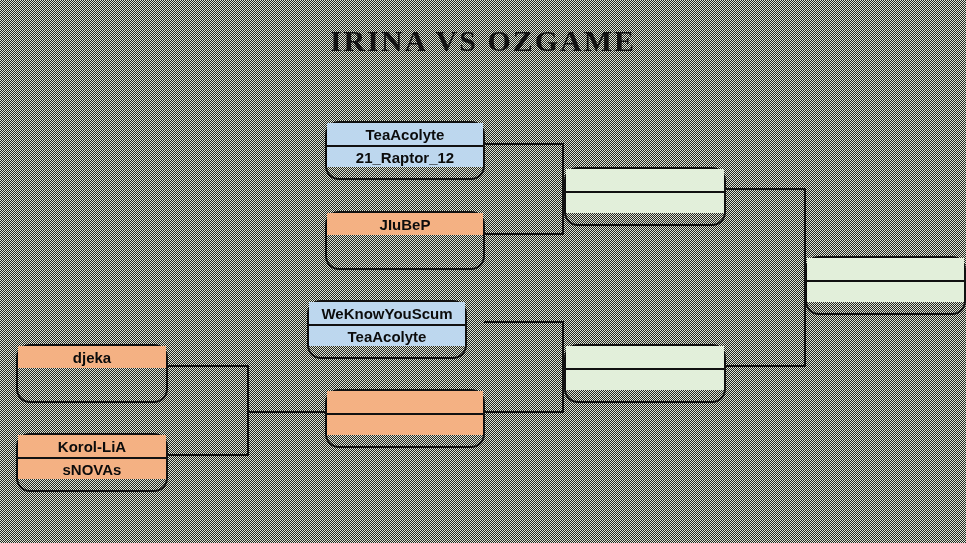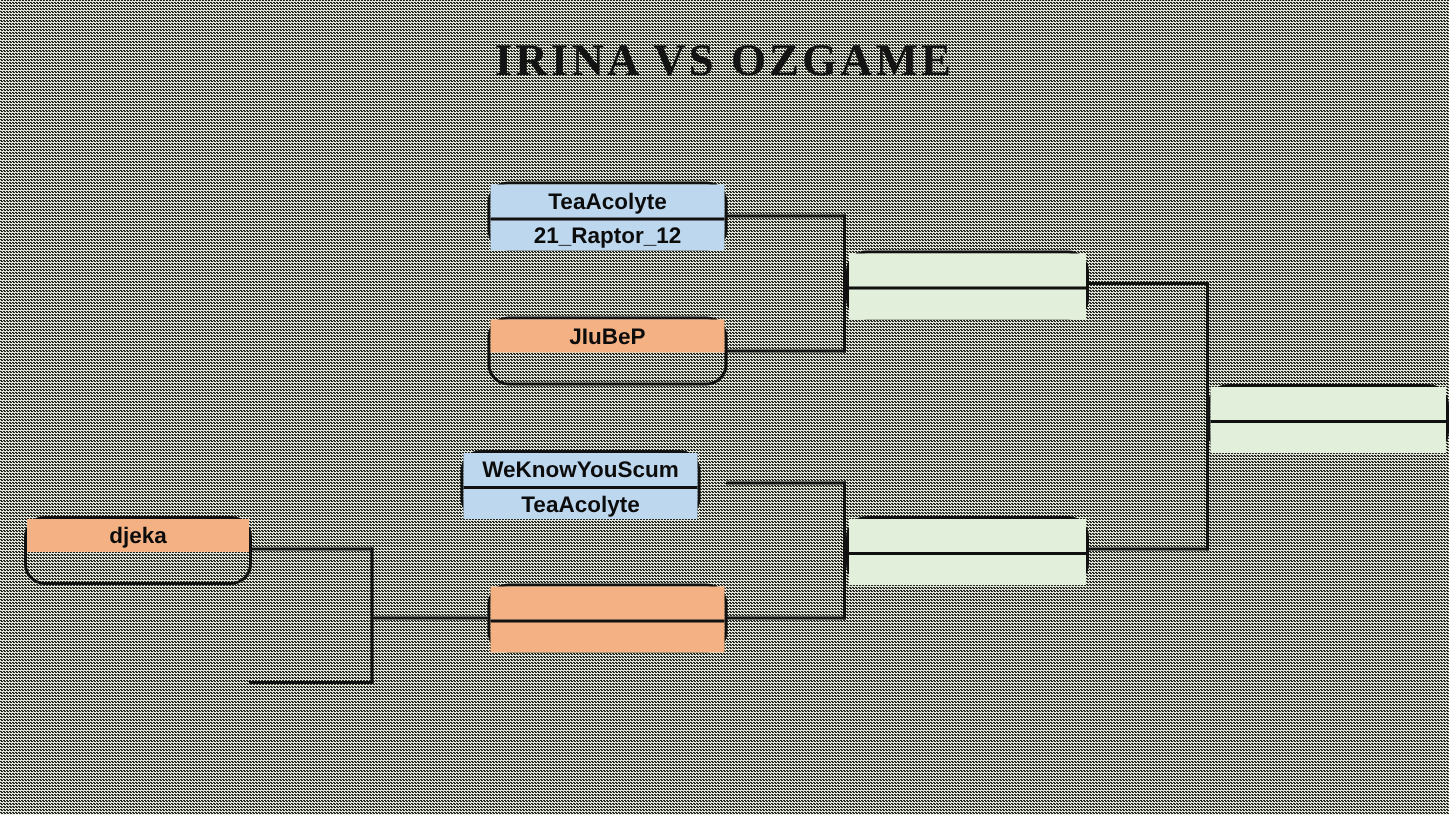--- a/index.html
+++ b/index.html
@@ -31,21 +31,21 @@
     height:22px;
     display:flex;
     align-items:center;
     justify-content:center;
     font-weight:bold;
     font-size:15px;
     color:#0c0c0c;
     line-height:1;
   }
   .cell + .cell{ border-top:2px solid #111; height:22px; }
-  .match{ height:46px;border-radius:14px; }
+  .match{ height:59px;border-radius:14px; }
   .blue  .cell{ background:#bdd7ee; }
   .orange .cell{ background:#f4b183; }
   .green .cell{ background:#e2efda; }
   .line{
     position:absolute;
     background:#111;
   }
 </style>
 </head>
 <body>
@@ -70,20 +70,24 @@
 
   <div class="match orange" style="left:325px; top:389px; width:160px;">
     <div class="cell"></div>
     <div class="cell"></div>
   </div>
 
   <div class="match orange" style="left:16px; top:344px; width:152px;text-align:center;">
     <div class="cell">djeka</div>
   </div>
 
+  <div class="match orange" style="left:16px; top:433px; width:152px;">
+    <div class="cell">Korol-LiA</div>
+    <div class="cell">sNOVAs</div>
+  </div>
 
   <div class="match green" style="left:564px; top:167px; width:162px;">
     <div class="cell"></div>
     <div class="cell"></div>
   </div>
 
   <div class="match green" style="left:564px; top:344px; width:162px;">
     <div class="cell"></div>
     <div class="cell"></div>
   </div>

